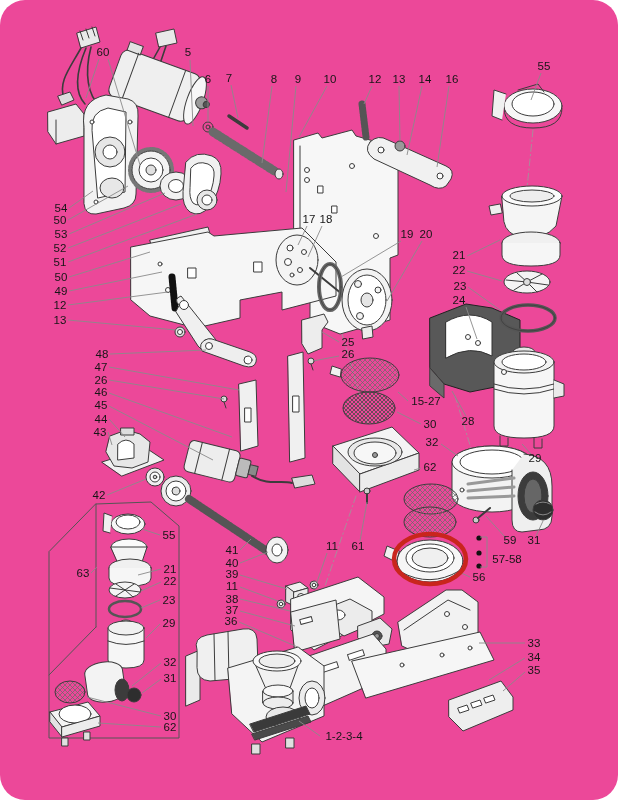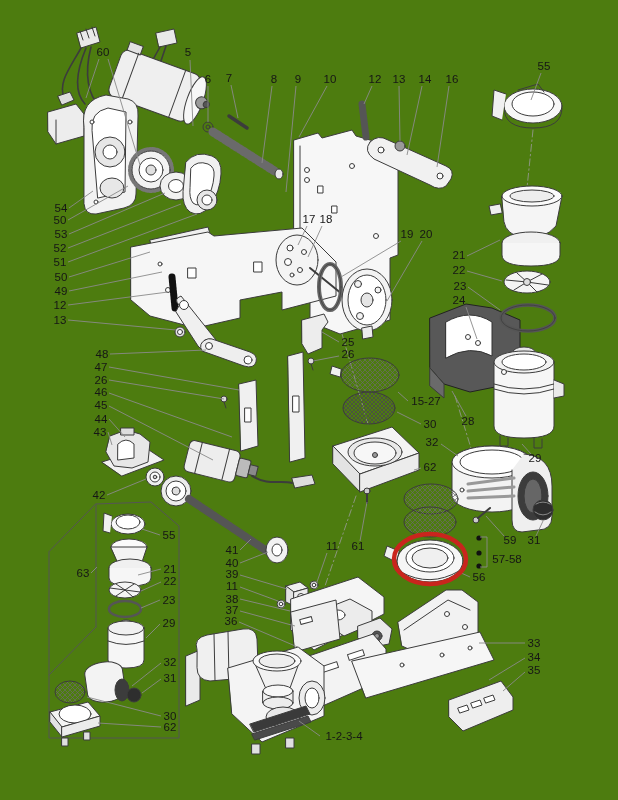--- a/index.html
+++ b/index.html
@@ -1,17 +1,17 @@
 <!DOCTYPE html>
 <html><head>
 <meta charset="utf-8">
 <style>
   html,body{margin:0;padding:0;background:#ffffff;}
-  .page{position:relative;width:618px;height:800px;background:#4d7c0f;overflow:hidden;
-        font-family:"Liberation Sans",sans-serif;}
+  .page{position:relative;width:618px;height:800px;background:#ec4899;overflow:hidden;
+        font-family:"Liberation Sans",sans-serif;border-radius:25px;}
   #diagram-svg{position:absolute;left:0;top:0;}
   .plabel{font-family:"Liberation Sans",sans-serif;font-size:11.5px;fill:#161616;text-anchor:middle;}
   .leader{stroke:#8a8a8a;stroke-width:0.9;fill:none;}
   .guide{stroke:#9a9a9a;stroke-width:0.8;fill:none;stroke-dasharray:7 3 1.5 3;}
 </style>
 </head>
 <body>
 
 <div class="page">
 <svg id="diagram-svg" width="618" height="800" viewBox="0 0 618 800">

